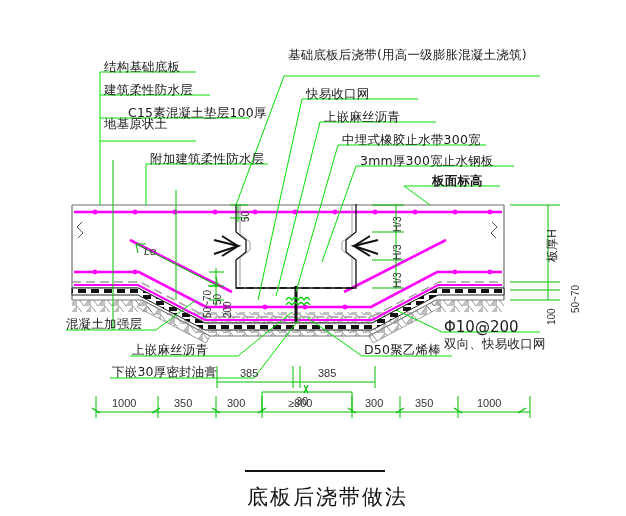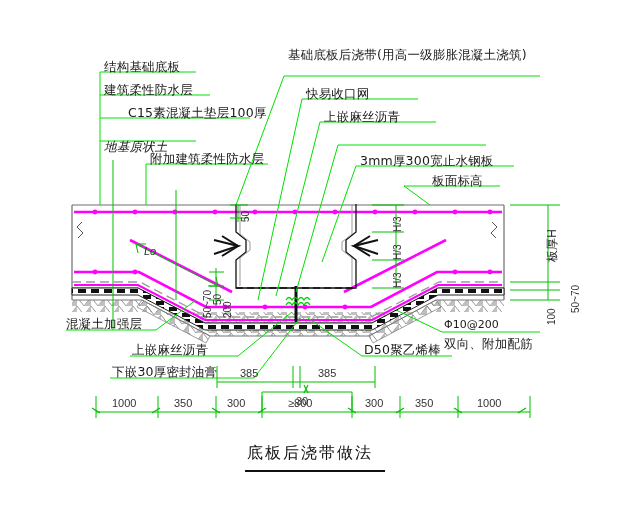--- a/index.html
+++ b/index.html
@@ -4,31 +4,31 @@
 <style>
   html,body{margin:0;padding:0;background:#ffffff;}
   body{width:626px;height:516px;overflow:hidden;
        font-family:"Liberation Sans","DejaVu Sans",sans-serif;}
   #stage{position:relative;width:626px;height:456px;background:#ffffff;}
   svg#cad{position:absolute;left:0;top:0;width:626px;height:516px;}
 
   .lbl{position:absolute;white-space:nowrap;color:#1a1a1a;
        font-family:"DejaVu Sans","Liberation Sans",sans-serif;}
   .lbl-cn{font-size:12.5px;letter-spacing:.2px;}
-  .lbl-sm{font-size:11px;}
+  .lbl-sm{font-size:15px;}
   .dim{position:absolute;white-space:nowrap;color:#333;
        font-size:11px;font-family:"Liberation Sans",sans-serif;}
   .vdim{position:absolute;white-space:nowrap;color:#333;font-size:10px;
         font-family:"Liberation Sans",sans-serif;
         transform-origin:0 0;transform:rotate(-90deg);}
   .vdim-cn{position:absolute;white-space:nowrap;color:#222;font-size:12px;
         font-family:"DejaVu Sans",sans-serif;
         transform-origin:0 0;transform:rotate(-90deg);}
-  .title{position:absolute;color:#111;font-size:16px;letter-spacing:2px;
-         font-family:"DejaVu Sans","Liberation Sans",sans-serif;}
+  .title{position:absolute;color:#111;font-size:21px;letter-spacing:2px;
+         font-family:"DejaVu Sans","Liberation Sans",sans-serif;margin-top:40px;}
   .title-rule{position:absolute;background:#111;height:2px;}
 </style>
 </head>
 <body>
 
 <div id="stage">
 
   <svg id="cad" viewBox="0 0 626 516">
     <defs>
       <pattern id="earth" width="14" height="9" patternUnits="userSpaceOnUse">
@@ -227,36 +227,37 @@
       <path d="M92 408 l8 5 M160 408 l-8 5"></path>
       <path d="M212 408 l8 5 M266 408 l-8 5"></path>
       <path d="M348 408 l8 5 M404 408 l-8 5"></path>
       <path d="M454 408 l8 5 M526 408 l-8 5"></path>
     </g>
   </svg>
 
   <div class="lbl lbl-cn" style="left:104px;top:59px;">结构基础底板</div>
   <div class="lbl lbl-cn" style="left:104px;top:82px;">建筑柔性防水层</div>
   <div class="lbl lbl-cn" style="left:104px;top:105px;margin-left:24px;">C15素混凝土垫层100厚</div>
-  <div class="lbl lbl-cn" style="left:104px;top:139px;font-style:italic;">地基原状土</div>
+  <div class="lbl lbl-cn" style="left:104px;top:116px;">地基原状土</div>
   <div class="lbl lbl-cn" style="left:150px;top:151px;">附加建筑柔性防水层</div>
 
   <div class="lbl lbl-cn" style="left:288px;top:47px;">基础底板后浇带(用高一级膨胀混凝土浇筑)</div>
   <div class="lbl lbl-cn" style="left:306px;top:86px;">快易收口网</div>
   <div class="lbl lbl-cn" style="left:324px;top:109px;">上嵌麻丝沥青</div>
+  <div class="lbl lbl-cn" style="left:342px;top:132px;">中埋式橡胶止水带300宽</div>
   <div class="lbl lbl-cn" style="left:360px;top:153px;">3mm厚300宽止水钢板</div>
-  <div class="lbl lbl-cn" style="left:432px;top:173px;">板面标高</div>
+  <div class="lbl lbl-cn" style="left:432px;top:173px;font-weight:bold;">板面标高</div>
 
   <div class="lbl lbl-cn" style="left:66px;top:316px;">混凝土加强层</div>
   <div class="lbl lbl-cn" style="left:132px;top:342px;">上嵌麻丝沥青</div>
   <div class="lbl lbl-cn" style="left:112px;top:364px;text-align:right;">下嵌30厚密封油膏</div>
 
   <div class="lbl lbl-cn" style="left:364px;top:342px;">D50聚乙烯棒</div>
   <div class="lbl lbl-sm" style="left:444px;top:318px;">Φ10@200</div>
-  <div class="lbl lbl-cn" style="left:444px;top:336px;">双向、附加配筋</div>
+  <div class="lbl lbl-cn" style="left:444px;top:336px;">双向、快易收口网</div>
 
   <div class="dim" style="left:112px;top:397px;">1000</div>
   <div class="dim" style="left:174px;top:397px;">350</div>
   <div class="dim" style="left:227px;top:397px;">300</div>
   <div class="dim" style="left:288px;top:397px;">≥800</div>
   <div class="dim" style="left:365px;top:397px;">300</div>
   <div class="dim" style="left:415px;top:397px;">350</div>
   <div class="dim" style="left:477px;top:397px;">1000</div>
 
   <div class="dim" style="left:240px;top:367px;">385</div>

